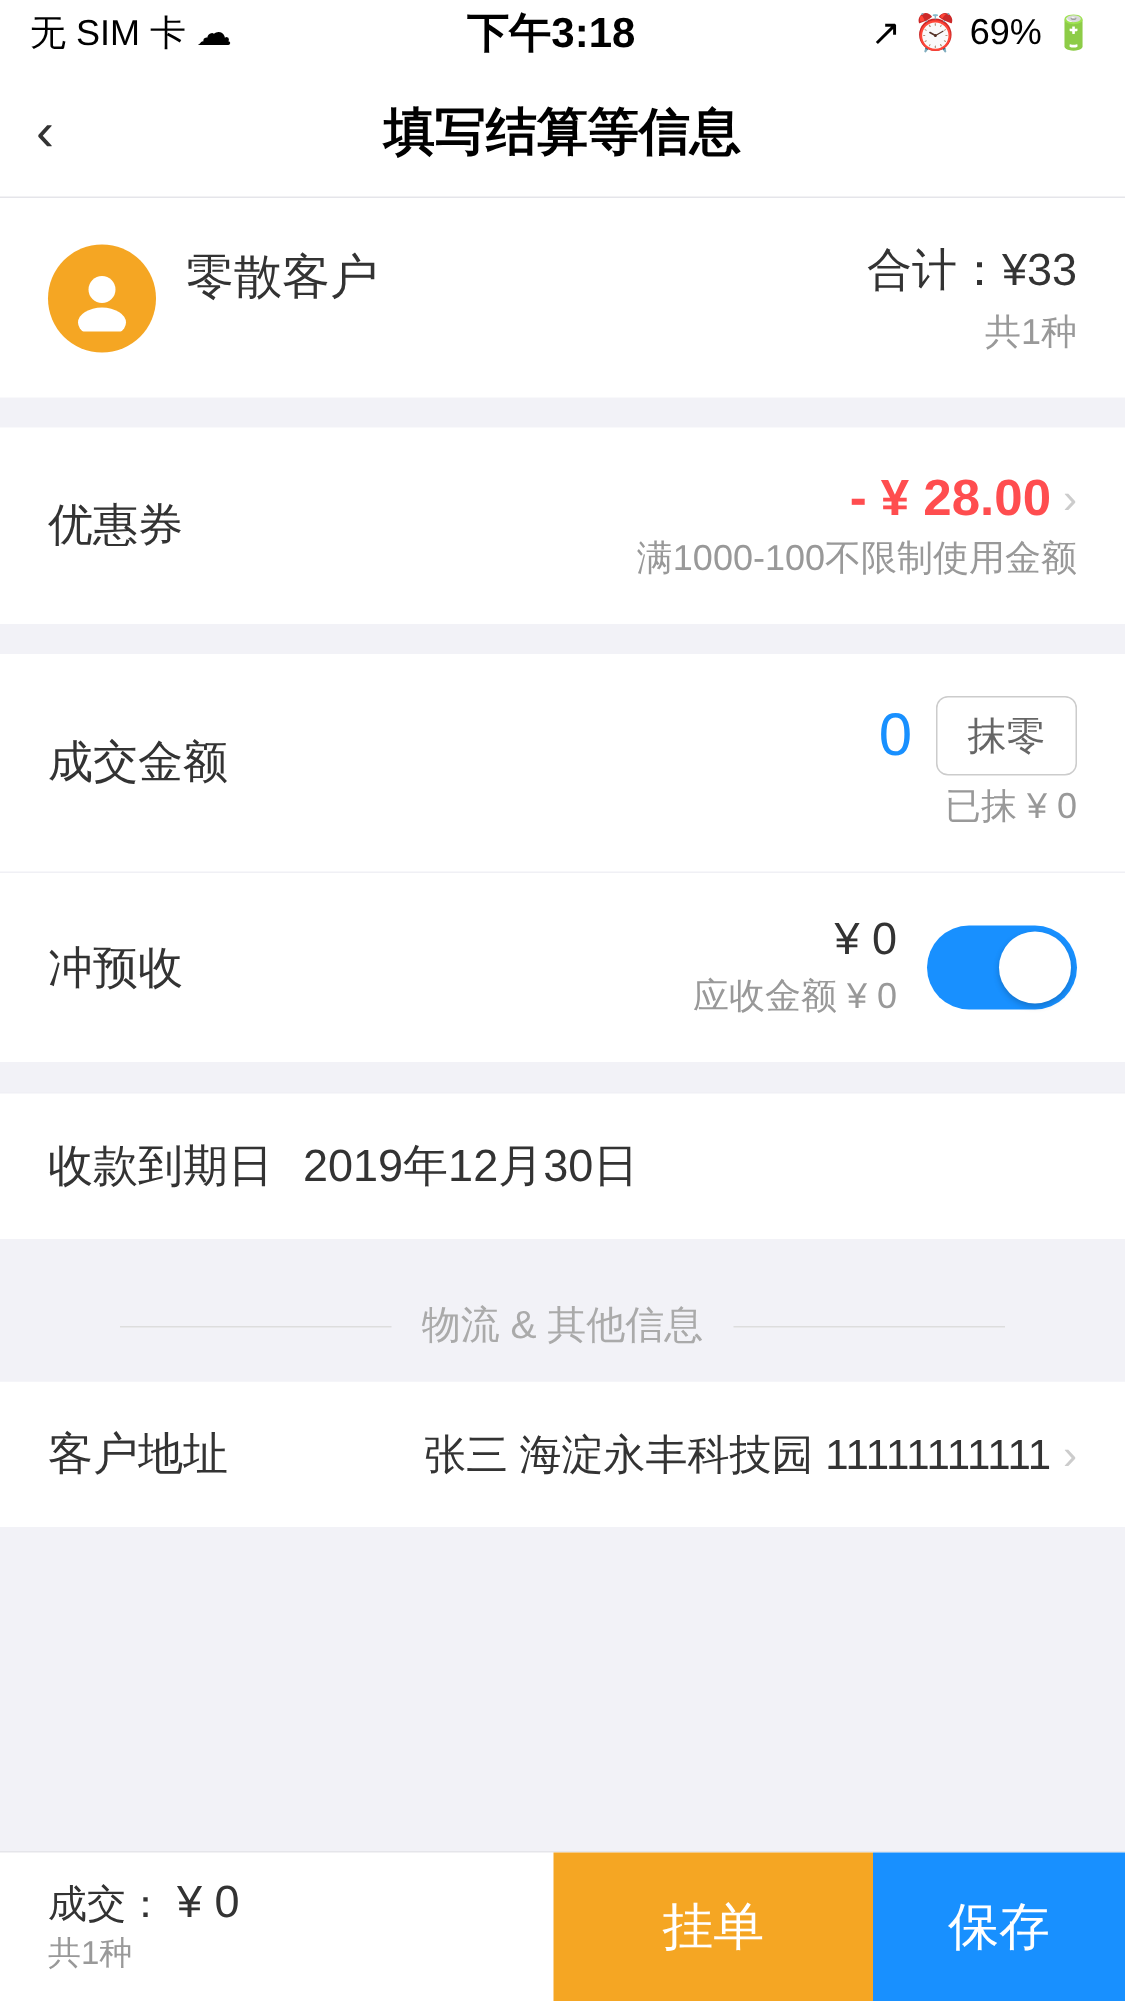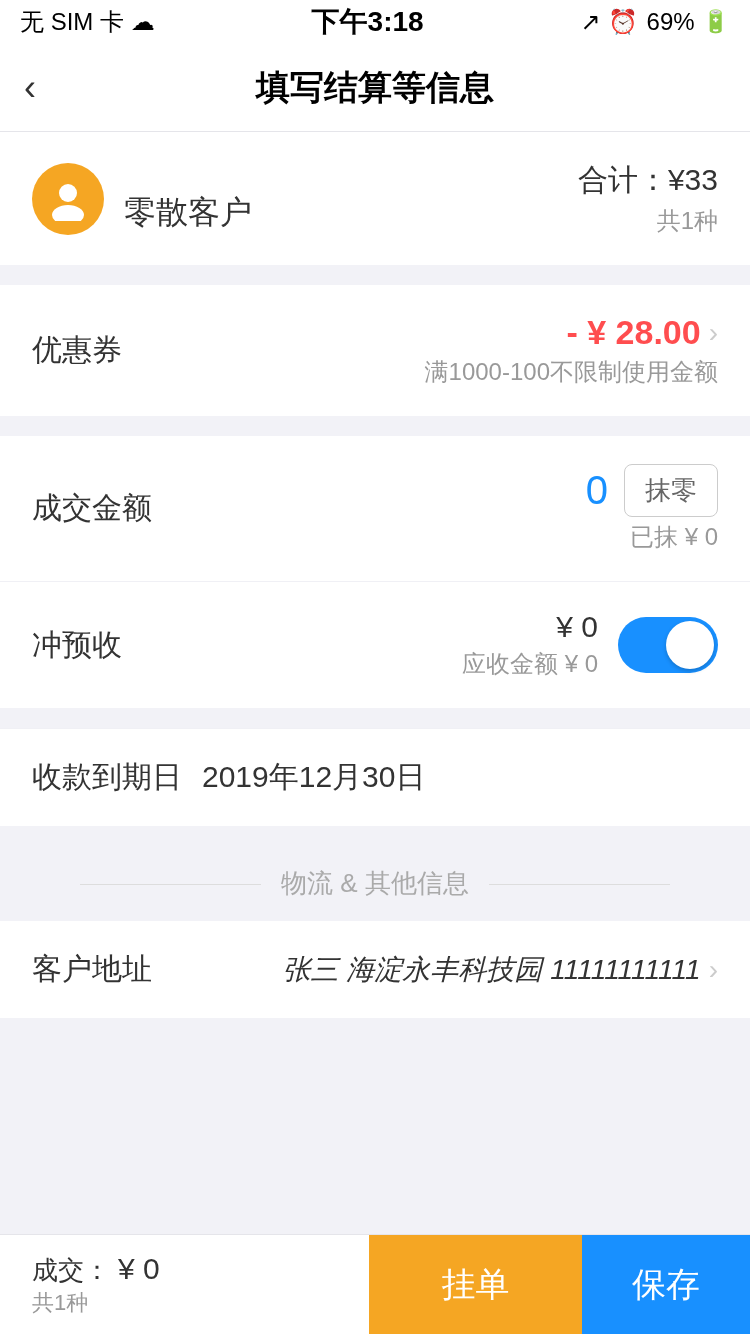--- a/index.html
+++ b/index.html
@@ -78,21 +78,21 @@
     .customer-section {
       background: #fff;
       margin-bottom: 20px;
       padding: 28px 32px;
       display: flex;
       align-items: center;
       justify-content: space-between;
     }
     .customer-left {
       display: flex;
-      align-items: flex-end;
+      align-items: flex-start;
       gap: 20px;
     }
     .customer-avatar {
       width: 72px;
       height: 72px;
       border-radius: 50%;
       background: #f5a623;
       display: flex;
       align-items: center;
       justify-content: center;
@@ -181,21 +181,20 @@
       background: #ddd;
     }
 
     
     .address-value {
       font-size: 28px;
       color: #333;
       text-align: right;
       flex: 1;
       margin-left: 20px;
-      font-style: italic;
     }
 
     
     .date-section {
       background: #fff;
       padding: 28px 32px;
       font-size: 30px;
       color: #333;
       display: flex;
       align-items: center;

